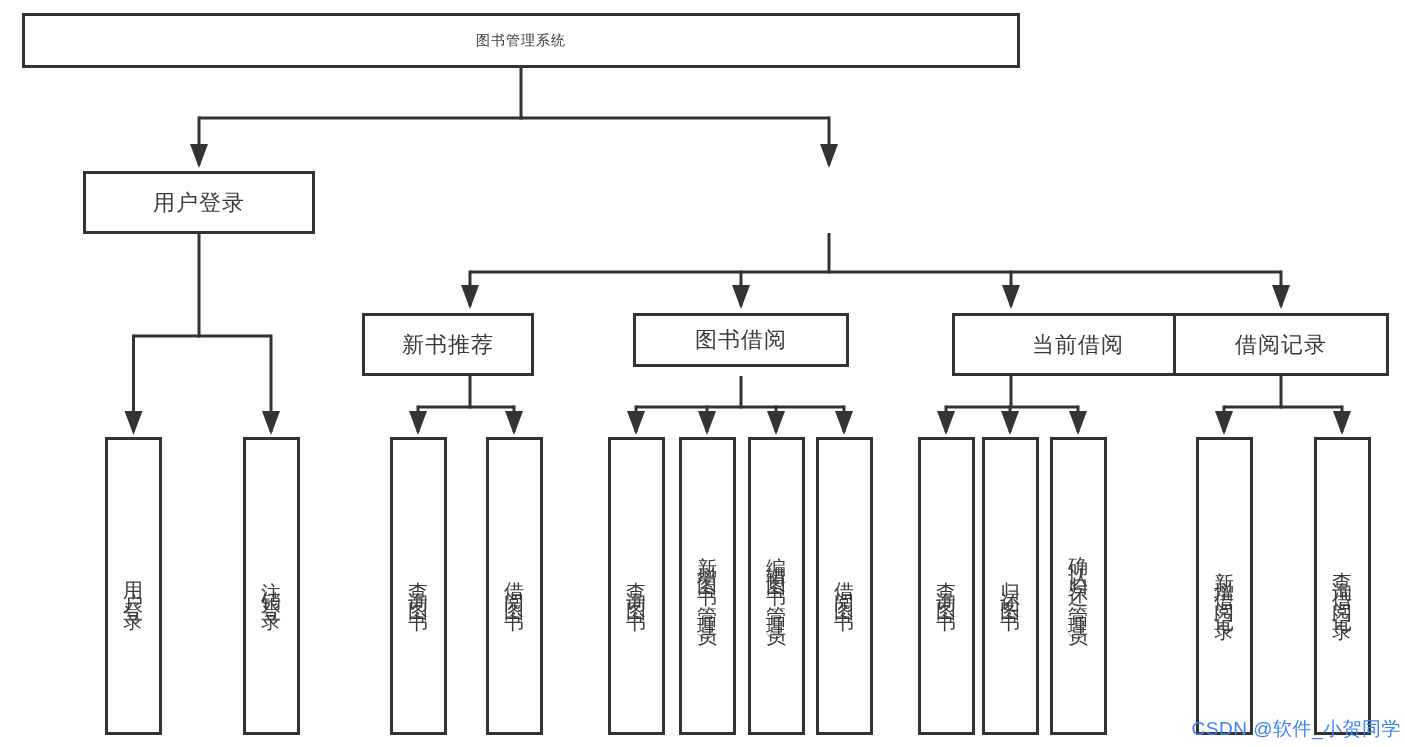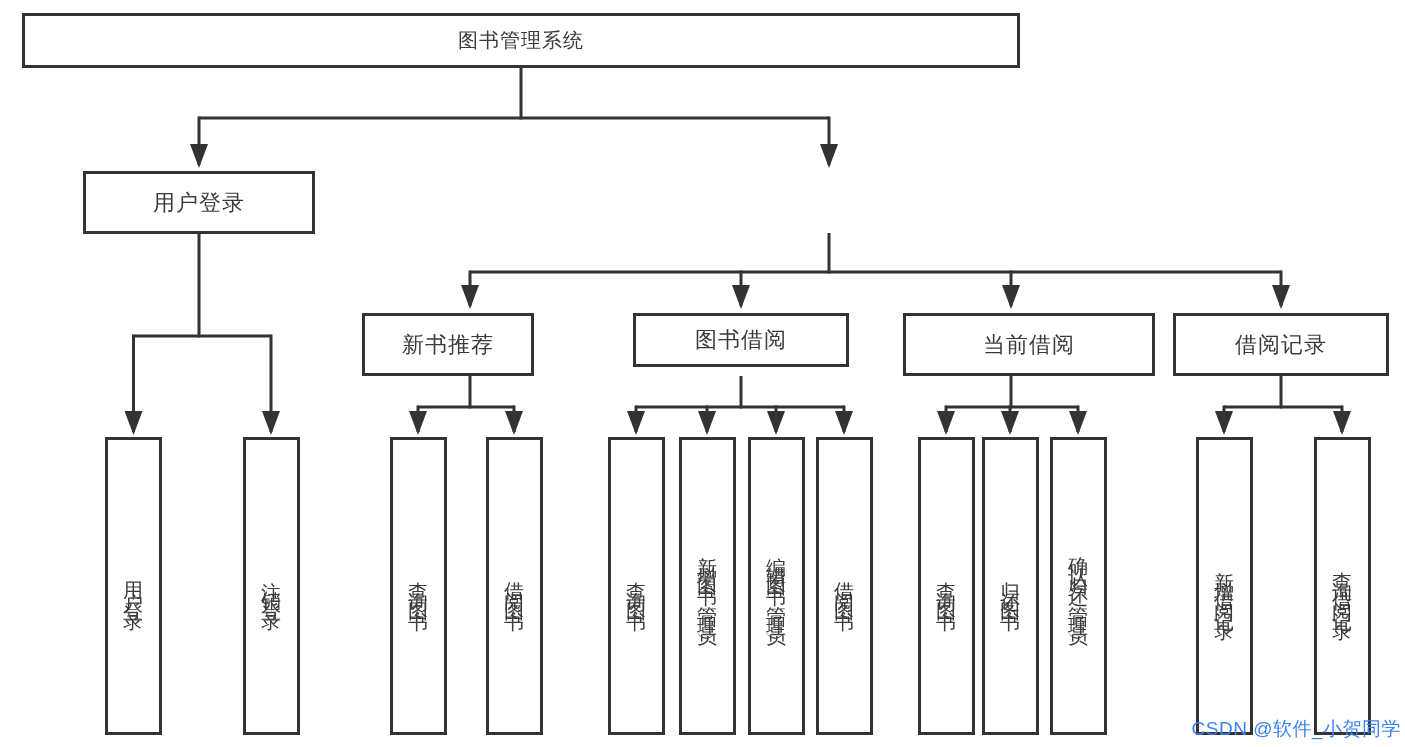--- a/index.html
+++ b/index.html
@@ -16,21 +16,21 @@
     box-sizing:border-box;
     border:3px solid #333;
     background:#ffffff;
     display:flex;
     align-items:center;
     justify-content:center;
     color:#3a3a3a;
     z-index:2;
   }
   .h-box{font-size:22px;letter-spacing:1px;}
-  .top-box{font-size:20px;}
+  .top-box{font-size:14px;}
   .v-box span{
     writing-mode:vertical-rl;
     text-orientation:mixed;
     font-size:20px;
     letter-spacing:10px;
     line-height:1;
     white-space:nowrap;
   }
   .watermark{
     position:absolute;
@@ -105,21 +105,21 @@
   <div class="box h-box" style="left:83px;top:171px;width:232px;height:63px">
     <span>用户登录</span>
   </div>
 
   <div class="box h-box" style="left:362px;top:313px;width:172px;height:63px">
     <span>新书推荐</span>
   </div>
   <div class="box h-box" style="left:633px;top:313px;width:216px;height:54px">
     <span>图书借阅</span>
   </div>
-  <div class="box h-box" style="left:903px;top:313px;width:252px;height:63px">
+  <div class="box h-box" style="left:952px;top:313px;width:252px;height:63px">
     <span>当前借阅</span>
   </div>
   <div class="box h-box" style="left:1173px;top:313px;width:216px;height:63px">
     <span>借阅记录</span>
   </div>
 
   <div class="box v-box" style="left:105px;top:437px;width:57px;height:298px">
     <span>用户登录</span>
   </div>
   <div class="box v-box" style="left:243px;top:437px;width:57px;height:298px">

